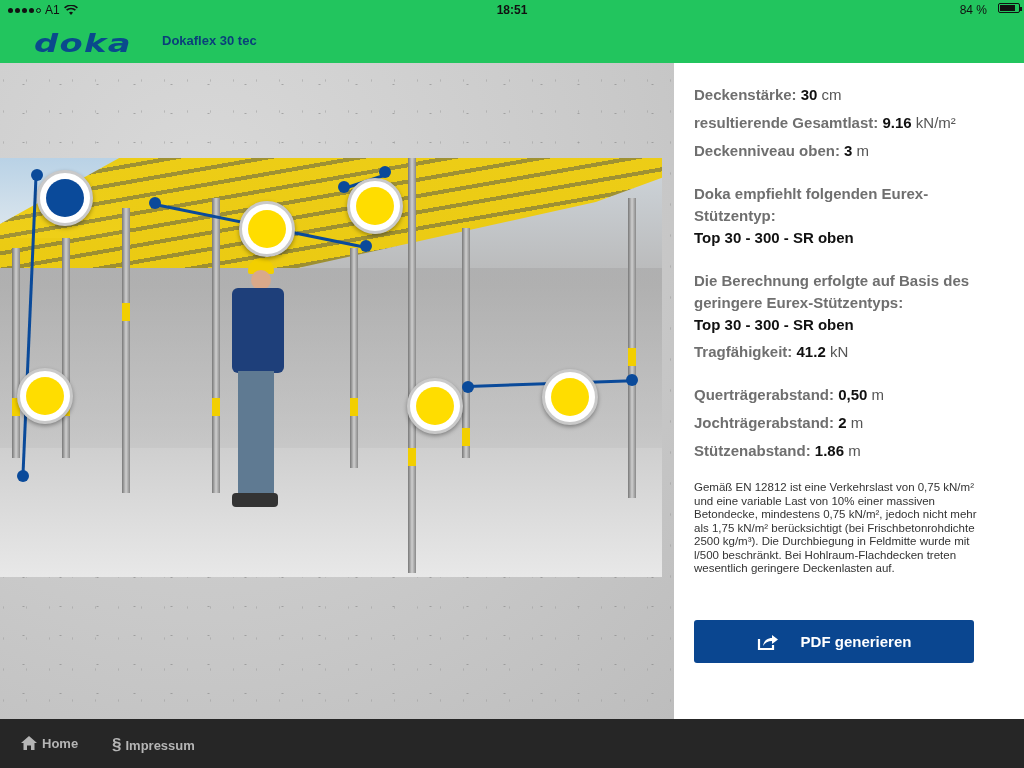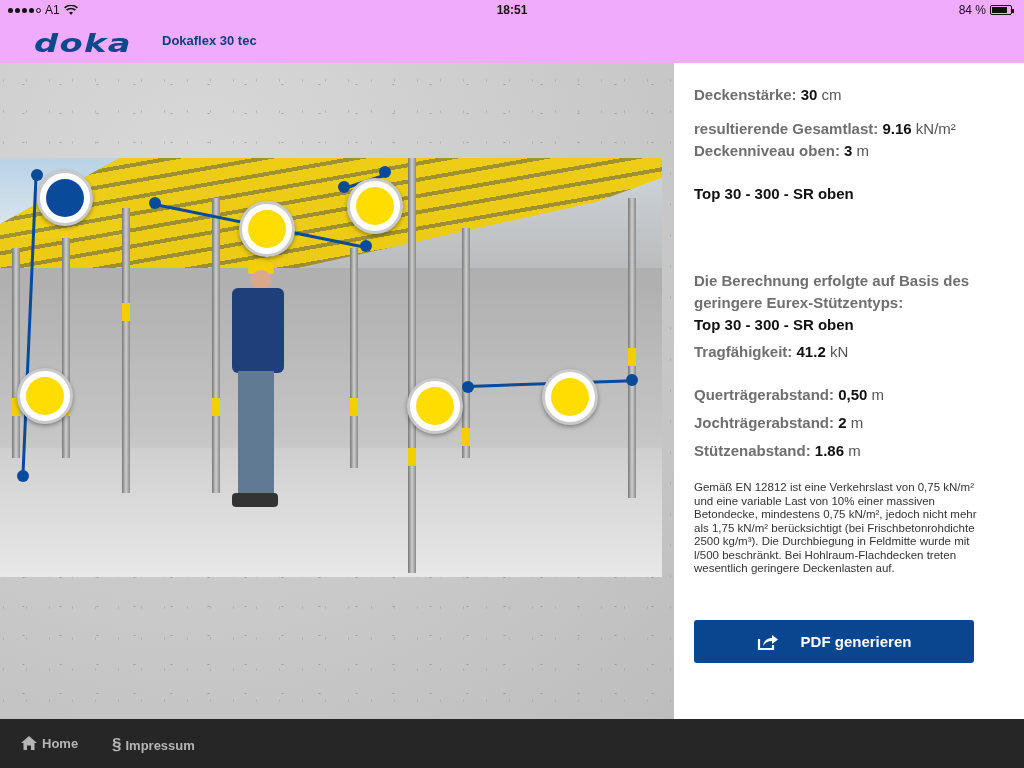--- a/index.html
+++ b/index.html
@@ -1,27 +1,27 @@
 <!DOCTYPE html>
 <html><head>
   <meta charset="utf-8">
   <style>
     * { box-sizing: border-box; margin: 0; padding: 0; }
     html, body { width: 1024px; height: 768px; overflow: hidden; }
     body { font-family: "Liberation Sans", sans-serif; background: #fff; position: relative; }
 
     
-    .topbar { position: absolute; left: 0; top: 0; width: 1024px; height: 63px; background: #f0abfc; }
+    .topbar { position: absolute; left: 0; top: 0; width: 1024px; height: 63px; background: #22c55e; }
     .status { position: absolute; left: 0; top: 0; width: 1024px; height: 20px; font-size: 12px; color: #111; }
     .status .left { position: absolute; left: 8px; top: 3px; display: flex; align-items: center; gap: 4px; }
     .dots { display: flex; gap: 2px; }
     .dot { width: 5px; height: 5px; border-radius: 50%; background: #111; }
     .dot.empty { background: transparent; border: 1px solid #111; }
     .status .time { position: absolute; left: 0; width: 1024px; top: 3px; text-align: center; font-weight: bold; }
-    .status .right { position: absolute; right: 12px; top: 3px; display: flex; align-items: center; gap: 4px; }
+    .status .right { position: absolute; right: 4px; top: 3px; display: flex; align-items: flex-start; gap: 11px; }
     .battery { width: 22px; height: 10px; border: 1px solid #111; border-radius: 2px; position: relative; padding: 1px; }
     .battery .fill { height: 100%; background: #111; }
     .battery::after { content: ""; position: absolute; right: -3px; top: 3px; width: 2px; height: 4px; background: #111; }
 
     .header { position: absolute; left: 0; top: 20px; width: 924px; height: 43px; }
     .logo { position: absolute; left: 34px; top: 9px; font-family: "DejaVu Sans", sans-serif; font-style: italic; font-weight: bold; font-size: 25px; color: #0a4a8c; letter-spacing: 1px; transform: scaleX(1.35); transform-origin: left center; }
     .app-title { position: absolute; left: 162px; top: 13px; font-size: 13px; font-weight: bold; color: #0a3f7a; }
 
     
     .visual { position: absolute; left: 0; top: 63px; width: 674px; height: 656px;
@@ -172,28 +172,29 @@
     </div>
   <div class="hotspot" style="left:570px;top:334px">
       <div class="inner"></div>
     </div>
 </div>
 
 <div class="info">
   <div class="row" style="top:23px">
     <span>Deckenstärke:</span> <span class="val">30</span> <span class="unit">cm</span>
   </div>
-  <div class="row" style="top:57px">
+  <div class="row" style="top:51px">
     <span>resultierende Gesamtlast:</span> <span class="val">9.16</span> <span class="unit">kN/m²</span>
   </div>
   <div class="row" style="top:79px">
     <span>Deckenniveau oben:</span> <span class="val">3</span> <span class="unit">m</span>
   </div>
 
   <div class="block" style="top:120px">
+    <span>Doka empfiehlt folgenden Eurex-Stützentyp:</span>
     <span class="typ">Top 30 - 300 - SR oben</span>
   </div>
   <div class="block" style="top:207px">
     <span>Die Berechnung erfolgte auf Basis des geringere Eurex-Stützentyps:</span>
     <span class="typ">Top 30 - 300 - SR oben</span>
   </div>
 
   <div class="row" style="top:280px">
     <span>Tragfähigkeit:</span> <span class="val">41.2</span> <span class="unit">kN</span>
   </div>

